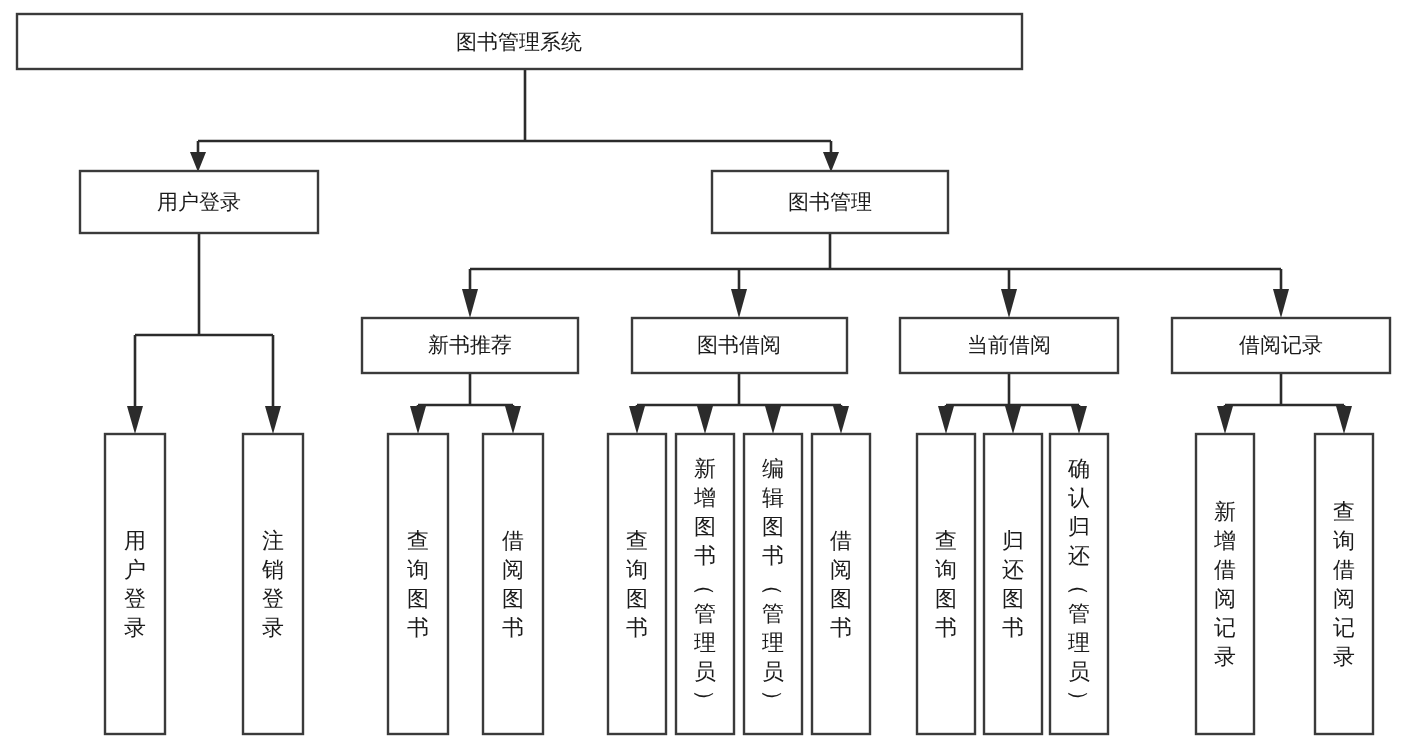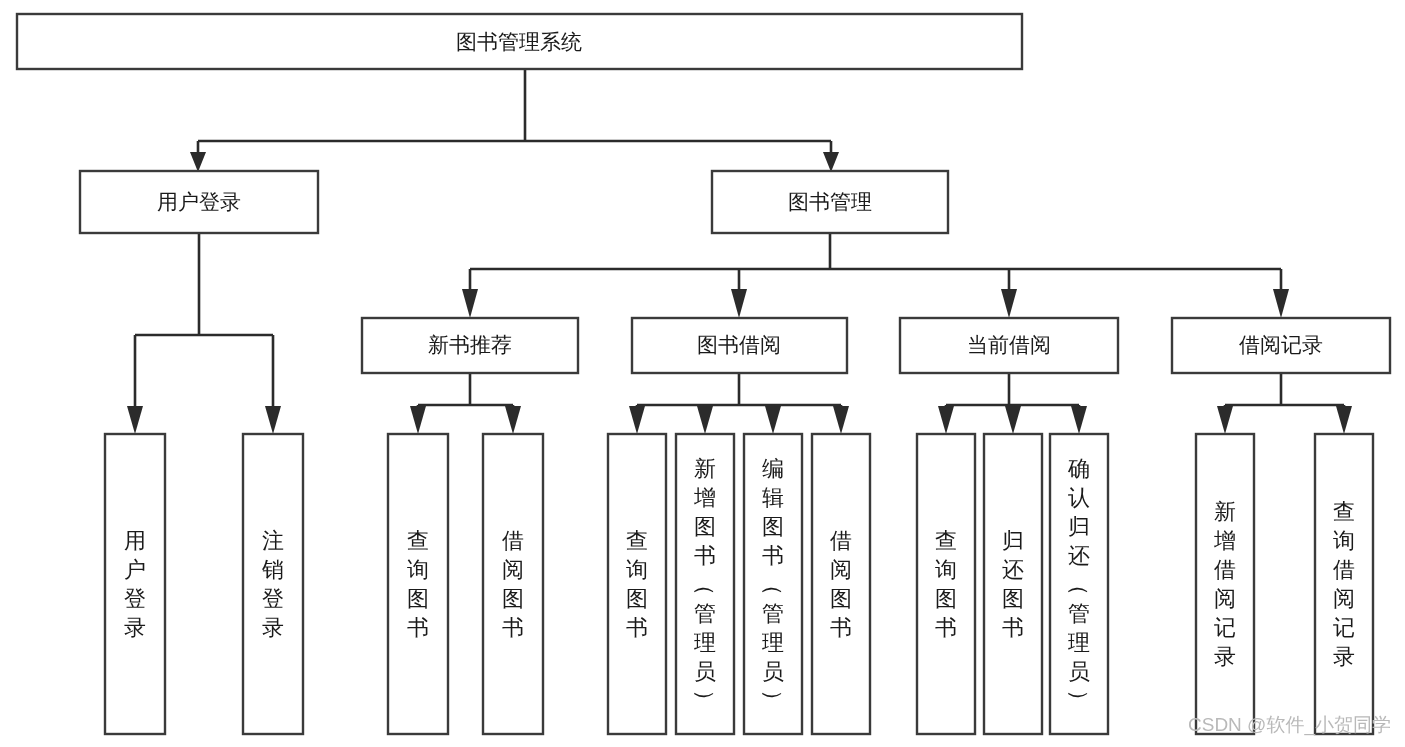--- a/index.html
+++ b/index.html
@@ -205,15 +205,14 @@
   <div class="leaf-text-wrap" style="left: 608px; top: 434px; width: 58px; height: 300px; padding-top: 92px;"><span class="leaf-char" style="height: 29px; line-height: 29px;">查</span><span class="leaf-char" style="height: 29px; line-height: 29px;">询</span><span class="leaf-char" style="height: 29px; line-height: 29px;">图</span><span class="leaf-char" style="height: 29px; line-height: 29px;">书</span></div>
   <div class="leaf-text-wrap" style="left: 676px; top: 434px; width: 58px; height: 300px; padding-top: 19.5px;"><span class="leaf-char" style="height: 29px; line-height: 29px;">新</span><span class="leaf-char" style="height: 29px; line-height: 29px;">增</span><span class="leaf-char" style="height: 29px; line-height: 29px;">图</span><span class="leaf-char" style="height: 29px; line-height: 29px;">书</span><span class="leaf-char rot" style="height: 29px; line-height: 29px;">（</span><span class="leaf-char" style="height: 29px; line-height: 29px;">管</span><span class="leaf-char" style="height: 29px; line-height: 29px;">理</span><span class="leaf-char" style="height: 29px; line-height: 29px;">员</span><span class="leaf-char rot" style="height: 29px; line-height: 29px;">）</span></div>
   <div class="leaf-text-wrap" style="left: 744px; top: 434px; width: 58px; height: 300px; padding-top: 19.5px;"><span class="leaf-char" style="height: 29px; line-height: 29px;">编</span><span class="leaf-char" style="height: 29px; line-height: 29px;">辑</span><span class="leaf-char" style="height: 29px; line-height: 29px;">图</span><span class="leaf-char" style="height: 29px; line-height: 29px;">书</span><span class="leaf-char rot" style="height: 29px; line-height: 29px;">（</span><span class="leaf-char" style="height: 29px; line-height: 29px;">管</span><span class="leaf-char" style="height: 29px; line-height: 29px;">理</span><span class="leaf-char" style="height: 29px; line-height: 29px;">员</span><span class="leaf-char rot" style="height: 29px; line-height: 29px;">）</span></div>
   <div class="leaf-text-wrap" style="left: 812px; top: 434px; width: 58px; height: 300px; padding-top: 92px;"><span class="leaf-char" style="height: 29px; line-height: 29px;">借</span><span class="leaf-char" style="height: 29px; line-height: 29px;">阅</span><span class="leaf-char" style="height: 29px; line-height: 29px;">图</span><span class="leaf-char" style="height: 29px; line-height: 29px;">书</span></div>
   <div class="leaf-text-wrap" style="left: 917px; top: 434px; width: 58px; height: 300px; padding-top: 92px;"><span class="leaf-char" style="height: 29px; line-height: 29px;">查</span><span class="leaf-char" style="height: 29px; line-height: 29px;">询</span><span class="leaf-char" style="height: 29px; line-height: 29px;">图</span><span class="leaf-char" style="height: 29px; line-height: 29px;">书</span></div>
   <div class="leaf-text-wrap" style="left: 984px; top: 434px; width: 58px; height: 300px; padding-top: 92px;"><span class="leaf-char" style="height: 29px; line-height: 29px;">归</span><span class="leaf-char" style="height: 29px; line-height: 29px;">还</span><span class="leaf-char" style="height: 29px; line-height: 29px;">图</span><span class="leaf-char" style="height: 29px; line-height: 29px;">书</span></div>
   <div class="leaf-text-wrap" style="left: 1050px; top: 434px; width: 58px; height: 300px; padding-top: 19.5px;"><span class="leaf-char" style="height: 29px; line-height: 29px;">确</span><span class="leaf-char" style="height: 29px; line-height: 29px;">认</span><span class="leaf-char" style="height: 29px; line-height: 29px;">归</span><span class="leaf-char" style="height: 29px; line-height: 29px;">还</span><span class="leaf-char rot" style="height: 29px; line-height: 29px;">（</span><span class="leaf-char" style="height: 29px; line-height: 29px;">管</span><span class="leaf-char" style="height: 29px; line-height: 29px;">理</span><span class="leaf-char" style="height: 29px; line-height: 29px;">员</span><span class="leaf-char rot" style="height: 29px; line-height: 29px;">）</span></div>
   <div class="leaf-text-wrap" style="left: 1196px; top: 434px; width: 58px; height: 300px; padding-top: 63px;"><span class="leaf-char" style="height: 29px; line-height: 29px;">新</span><span class="leaf-char" style="height: 29px; line-height: 29px;">增</span><span class="leaf-char" style="height: 29px; line-height: 29px;">借</span><span class="leaf-char" style="height: 29px; line-height: 29px;">阅</span><span class="leaf-char" style="height: 29px; line-height: 29px;">记</span><span class="leaf-char" style="height: 29px; line-height: 29px;">录</span></div>
   <div class="leaf-text-wrap" style="left: 1315px; top: 434px; width: 58px; height: 300px; padding-top: 63px;"><span class="leaf-char" style="height: 29px; line-height: 29px;">查</span><span class="leaf-char" style="height: 29px; line-height: 29px;">询</span><span class="leaf-char" style="height: 29px; line-height: 29px;">借</span><span class="leaf-char" style="height: 29px; line-height: 29px;">阅</span><span class="leaf-char" style="height: 29px; line-height: 29px;">记</span><span class="leaf-char" style="height: 29px; line-height: 29px;">录</span></div>
 
-  <div class="watermark">CSDN @软件_小贺同学</div>
 
 </div>
 
 </body></html>

